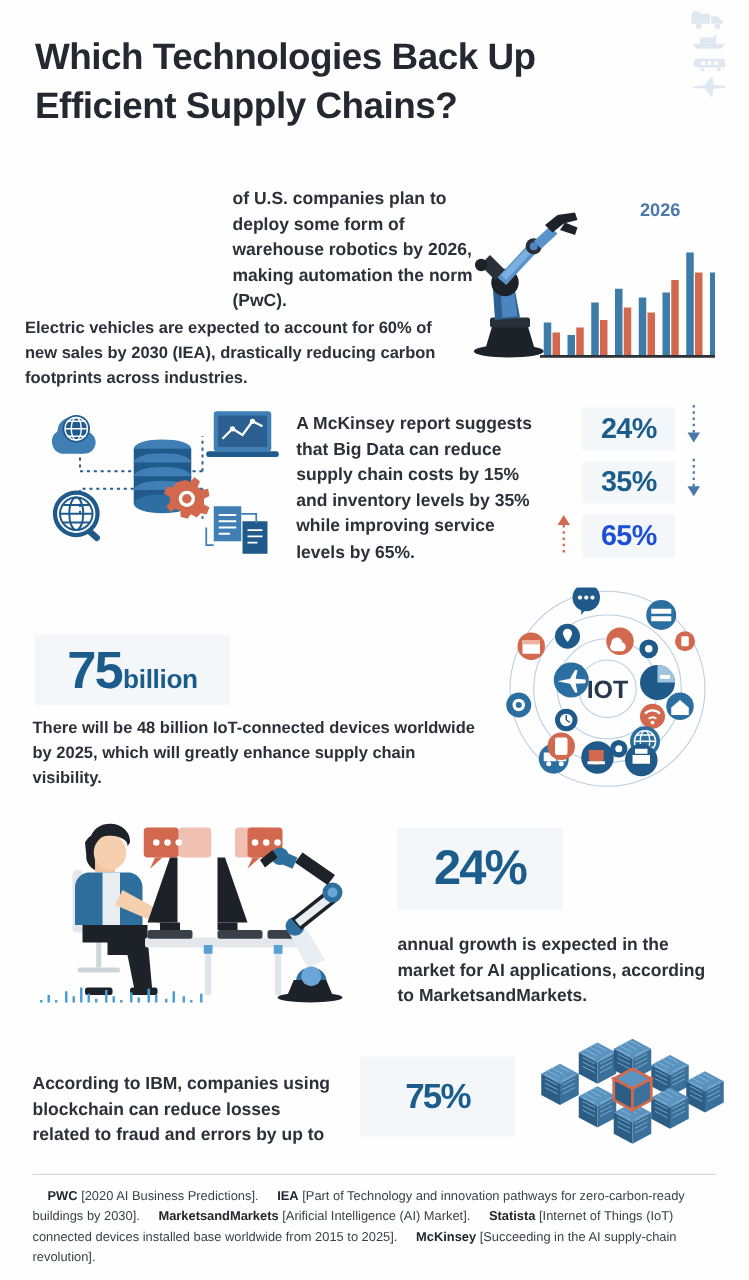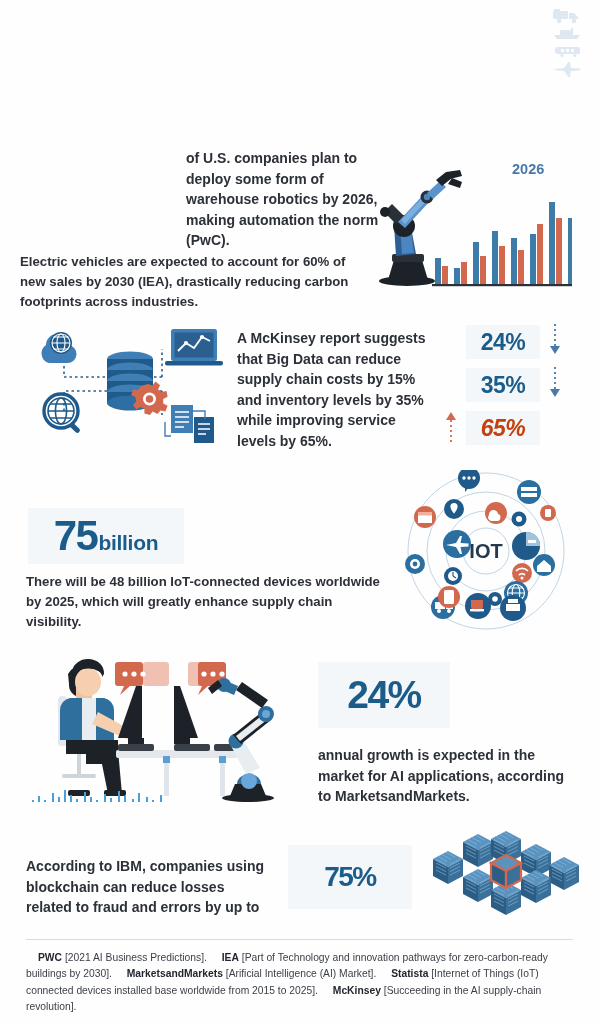--- a/index.html
+++ b/index.html
@@ -48,21 +48,21 @@
   
   .bigdata-ill { position: absolute; left: 16px; top: 315px; width: 215px; height: 135px; }
   .s2-text { position: absolute; left: 237px; top: 328px; width: 200px; }
   .pct-row { position: absolute; display: flex; align-items: center; gap: 8px; }
   .pct-box {
     background: #f3f7fa; width: 74px; height: 34px;
     display: flex; align-items: center; justify-content: center;
   }
   .pct-box .v { font-size: 23px; font-weight: bold; letter-spacing: -0.5px; }
   .v-blue { color: #1b5c8a; }
-  .v-orange { color: #c2410c; font-style: italic; }
+  .v-orange { color: #1d4ed8; }
   .r1 { left: 466px; top: 322px; }
   .r2 { left: 466px; top: 365px; }
   .r3 { left: 444px; top: 408px; }
 
   
   .s3-box {
     position: absolute; left: 28px; top: 508px;
     width: 156px; height: 56px; padding: 0 12px;
   }
   .s3-box .bignum { font-size: 42px; line-height: 56px; }
@@ -94,20 +94,26 @@
     position: absolute; left: 26px; top: 950px; width: 552px;
     font-size: 10.3px; line-height: 1.58; color: #3a3f47;
   }
   .footer b { font-weight: bold; color: #22262d; padding-left: 12px; }
 </style>
 </head>
 <body>
 
 <div class="page">
 
+  <div class="header">
+    <div class="headline">
+      <div>Which Technologies Back Up</div>
+      <div>Efficient Supply Chains?</div>
+    </div>
+  </div>
 
   <div class="transport-icons">
 
     <span>
       <svg width="30" height="16" viewBox="0 0 30 16">
         <rect x="1" y="3" width="15" height="8" rx="1" fill="#dfe8f0"></rect>
         <path d="M17 5h5l4 4v2h-9z" fill="#dfe8f0"></path>
         <rect x="2" y="1" width="6" height="2" fill="#dfe8f0"></rect>
         <circle cx="7" cy="13" r="2.3" fill="#dfe8f0"></circle>
         <circle cx="22" cy="13" r="2.3" fill="#dfe8f0"></circle>
@@ -571,21 +577,21 @@
       <use href="#cube" x="80" y="65"></use>
       <use href="#cube" x="110" y="53"></use>
       <use href="#cube-hl" x="80" y="38"></use>
     </svg>
   </div>
 
   <div class="footer-rule"></div>
   <div class="footer">
     <span>
       <b>PWC</b>
-      <span>[2021 AI Business Predictions].</span>
+      <span>[2020 AI Business Predictions].</span>
     </span>
     <span>
       <b>IEA</b>
       <span>[Part of Technology and innovation pathways for zero-carbon-ready buildings by 2030].</span>
     </span>
     <span>
       <b>MarketsandMarkets</b>
       <span>[Arificial Intelligence (AI) Market].</span>
     </span>
     <span>

